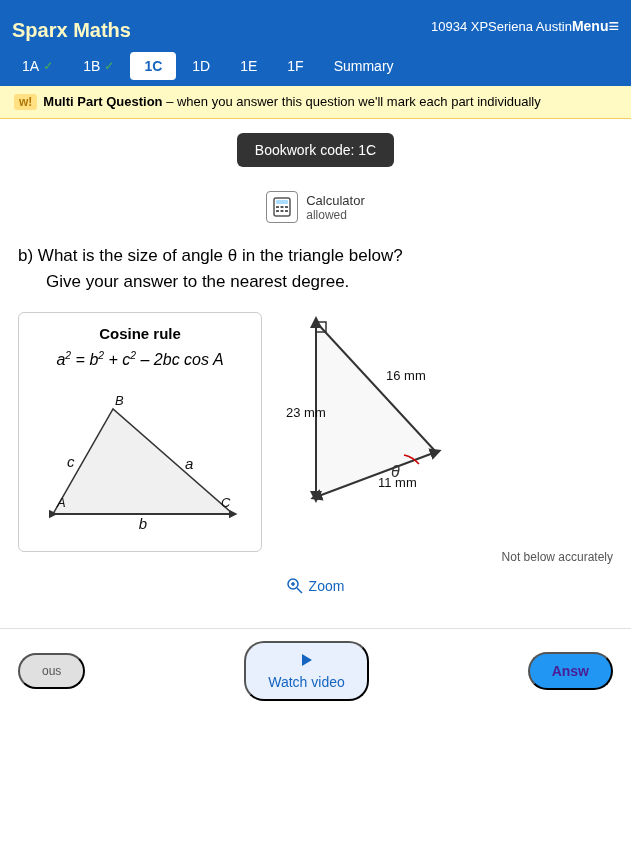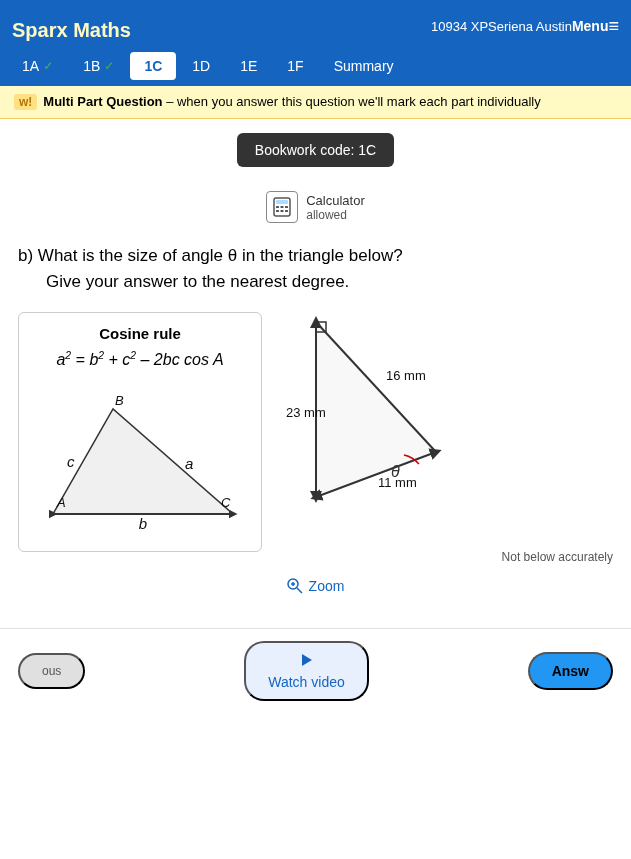--- a/index.html
+++ b/index.html
@@ -52,21 +52,21 @@
     .not-drawn { font-size: 12px; color: #555; text-align: right; margin-top: 4px; }
 
     
     .zoom-row { text-align: center; margin: 10px 0 16px; }
     .zoom-btn { color: #1565c0; font-size: 14px; display: inline-flex; align-items: center; gap: 6px; cursor: pointer; }
 
     
     .bottom-bar { border-top: 1px solid #e0e0e0; padding: 12px 18px; display: flex; align-items: center; justify-content: space-between; position: sticky; bottom: 0; background: #fff; }
     .prev-btn { background: #e0e0e0; color: #555; border-radius: 20px; padding: 9px 22px; font-size: 12px; cursor: pointer; }
     .watch-btn { background: #e8f0fe; color: #1565c0; border-radius: 20px; padding: 9px 22px; font-size: 14px; cursor: pointer; display: flex; align-items: center; gap: 6px; flex-direction: column; }
-    .answer-btn { background: #2196f3; color: #000000; border-radius: 20px; padding: 9px 22px; font-size: 14px; font-weight: bold; cursor: pointer; }
+    .answer-btn { background: #2196f3; color: #4c1d95; border-radius: 20px; padding: 9px 22px; font-size: 14px; font-weight: bold; cursor: pointer; }
 
     sup { font-size: 0.65em; vertical-align: super; }
   </style>
 </head>
 <body>
 
 <div class="header">
   <span class="header-logo">Sparx Maths</span>
   <div class="header-info">
     <span>10934 XP</span>

